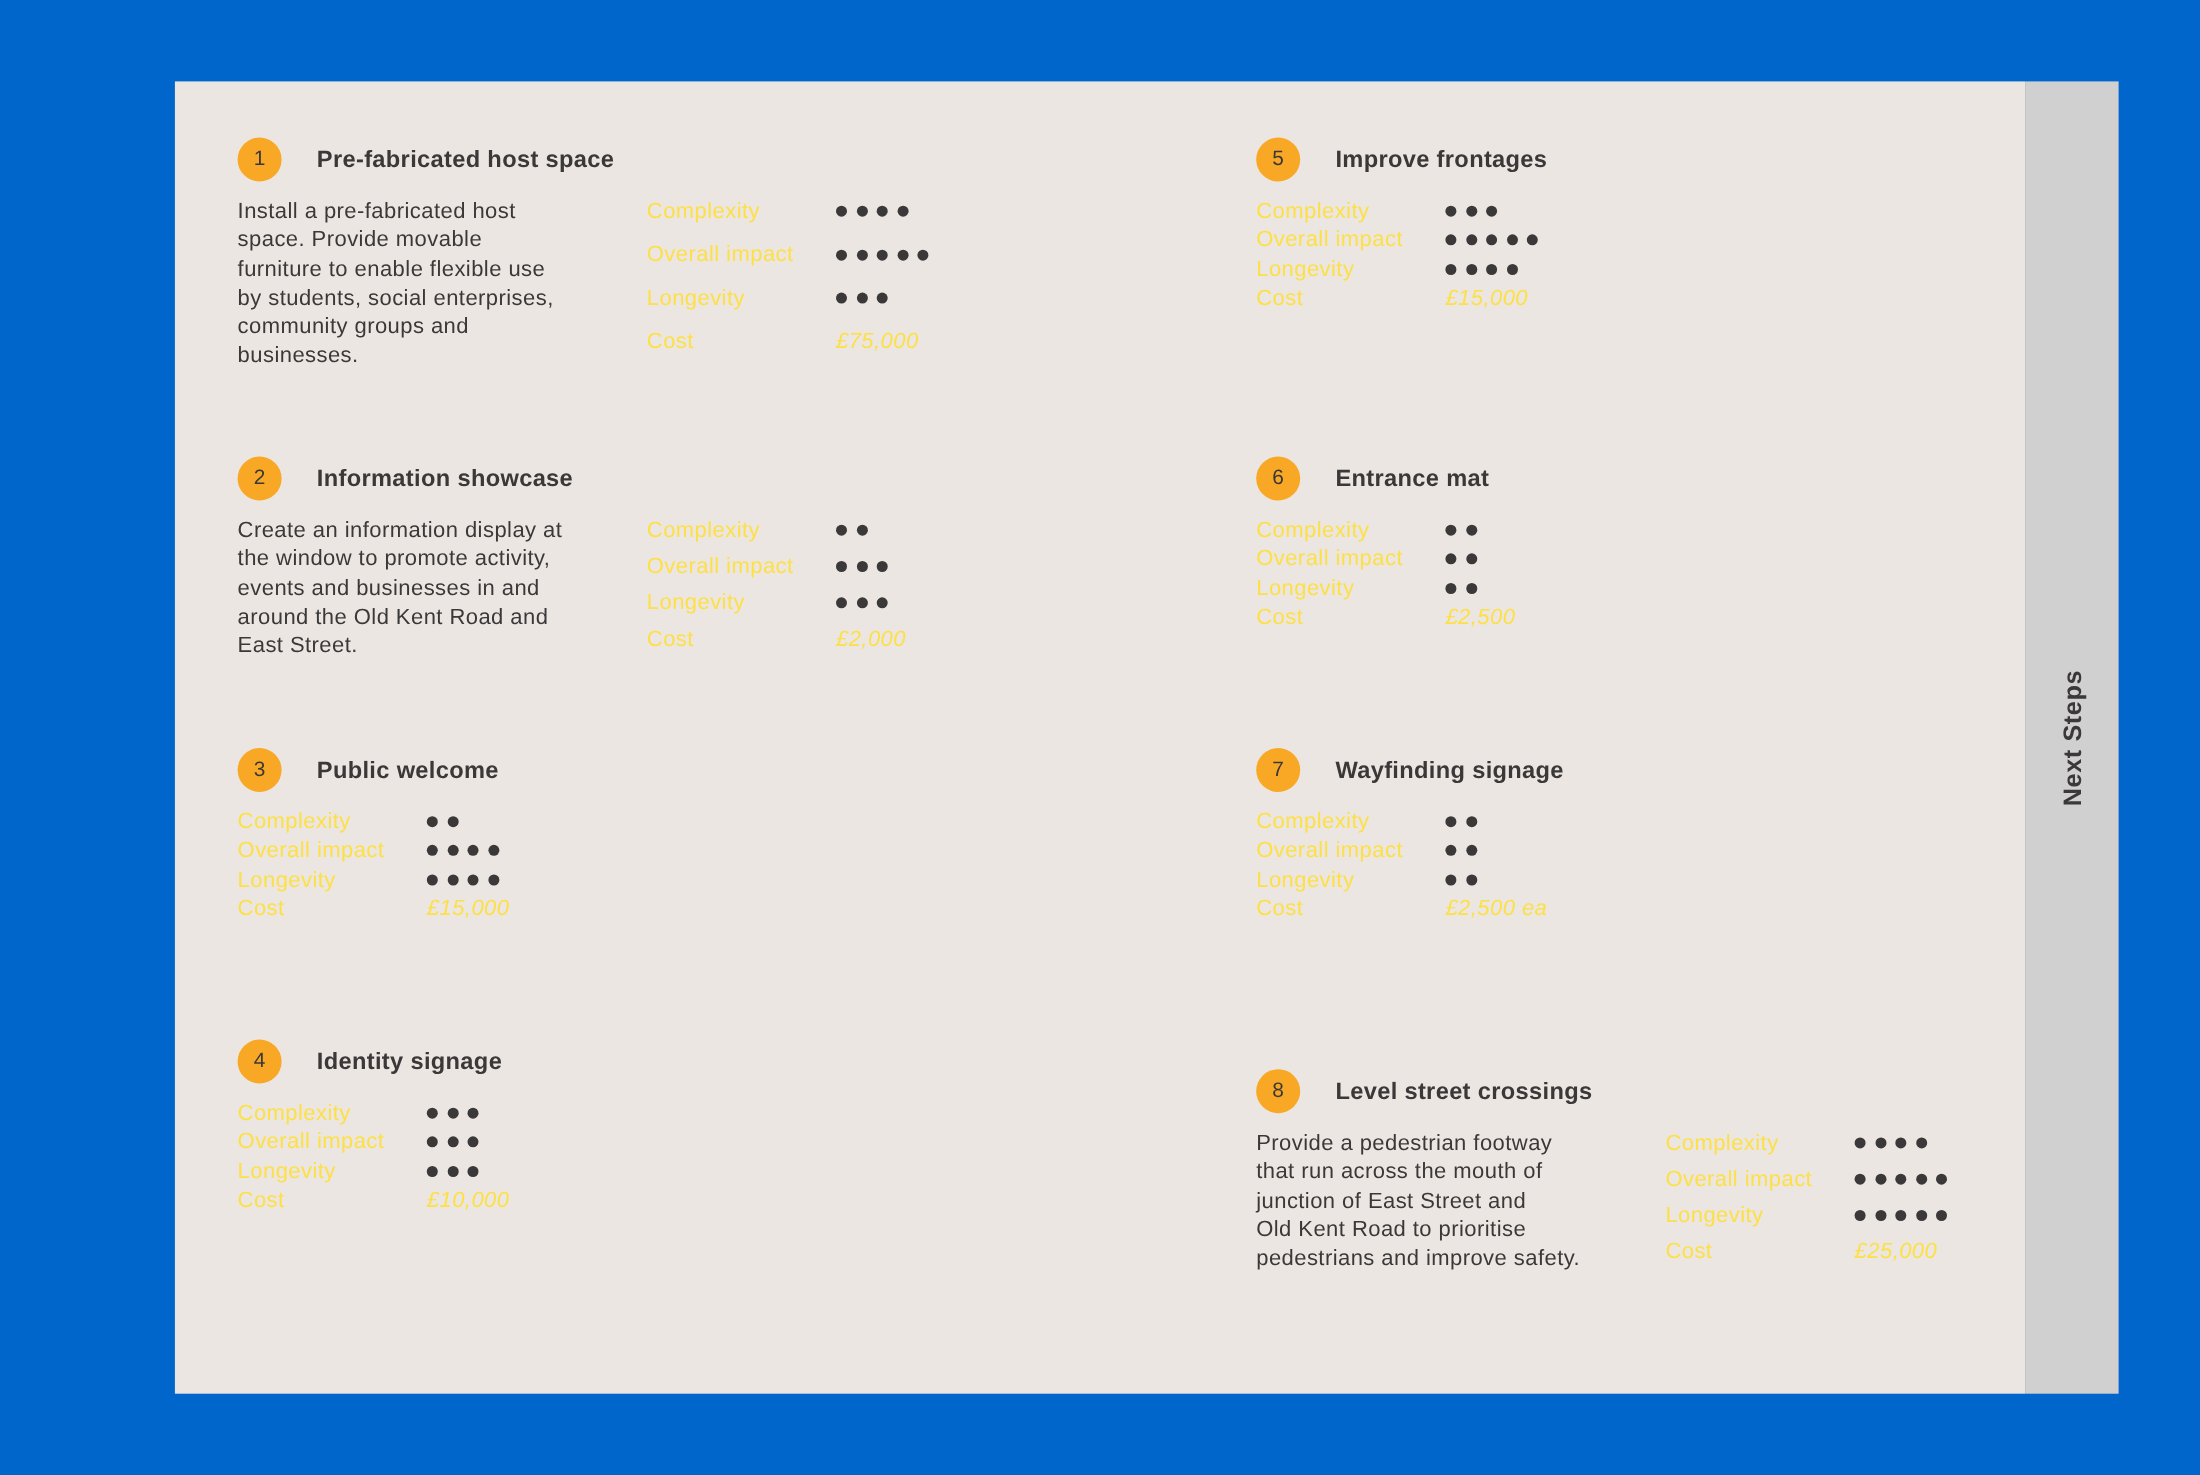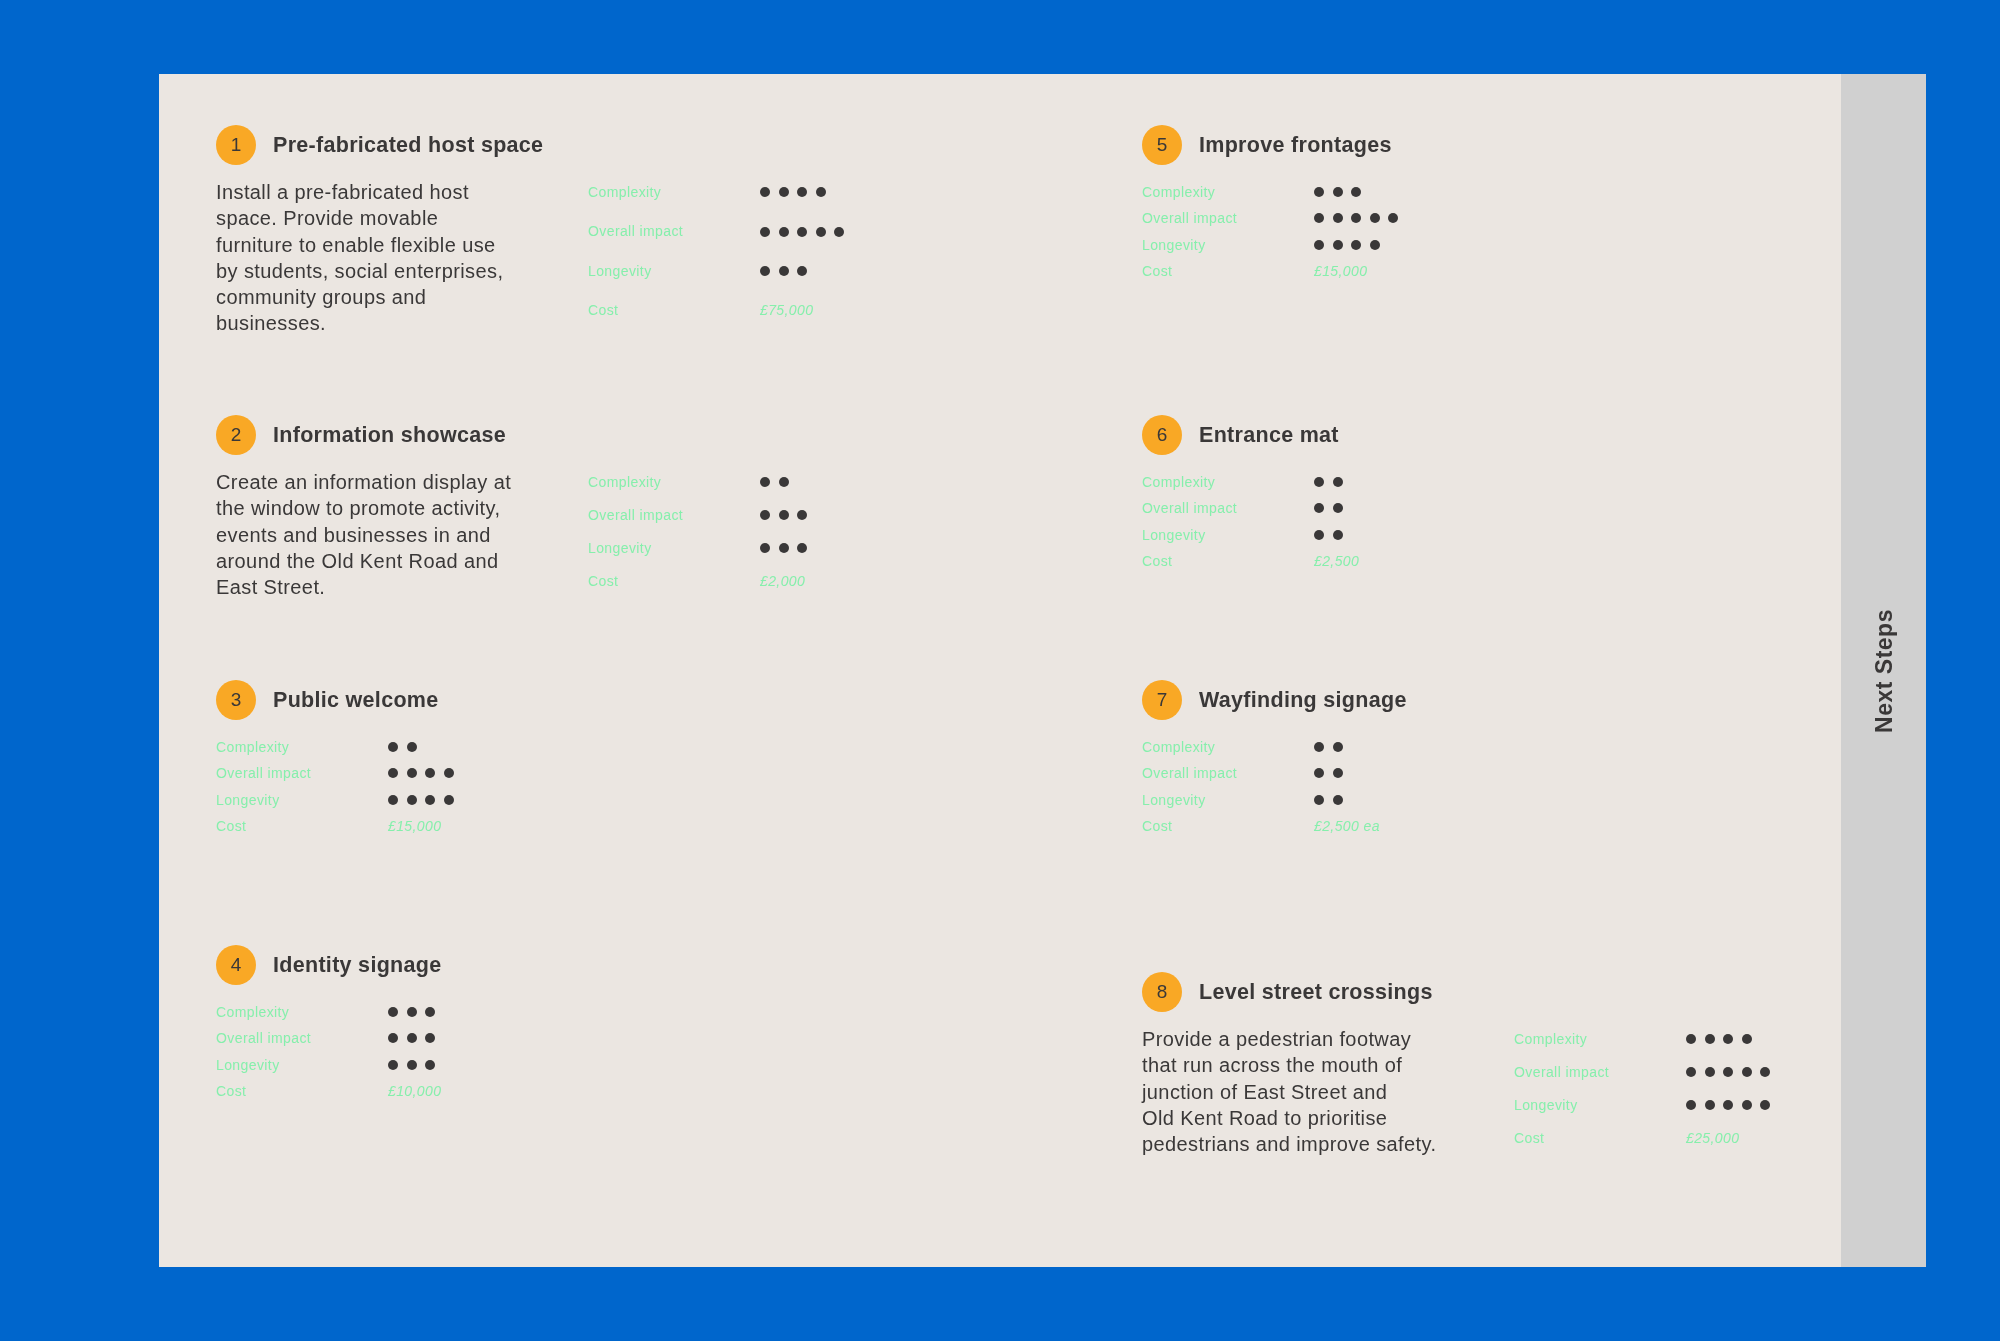--- a/index.html
+++ b/index.html
@@ -57,45 +57,45 @@
       border-radius: 50%;
       background: #f9a825;
       color: #3a3838;
       font-size: 19px;
       display: flex;
       align-items: center;
       justify-content: center;
       flex-shrink: 0;
     }
     .item-title {
-      margin-left: 17px;
+      margin-left: 32px;
       font-weight: bold;
       font-size: 21.5px;
       letter-spacing: 0.3px;
       color: #3a3838;
     }
     .item-body {
       display: flex;
       margin-top: 14px;
     }
     .item-desc {
       width: 372px;
       font-size: 20px;
       line-height: 26.3px;
       letter-spacing: 0.4px;
       color: #3a3838;
       white-space: pre-line;
     }
     .metrics {
       display: grid;
       grid-template-columns: 172px auto;
-      font-size: 14px;
+      font-size: 20px;
       line-height: 26.3px;
       letter-spacing: 0.4px;
-      color: #86efac;
+      color: #fde047;
     }
     .metric-label {}
     .metric-value {
       white-space: nowrap;
       font-style: italic;
     }
     .dots {
       display: inline-flex;
       align-items: center;
       height: 26.3px;

